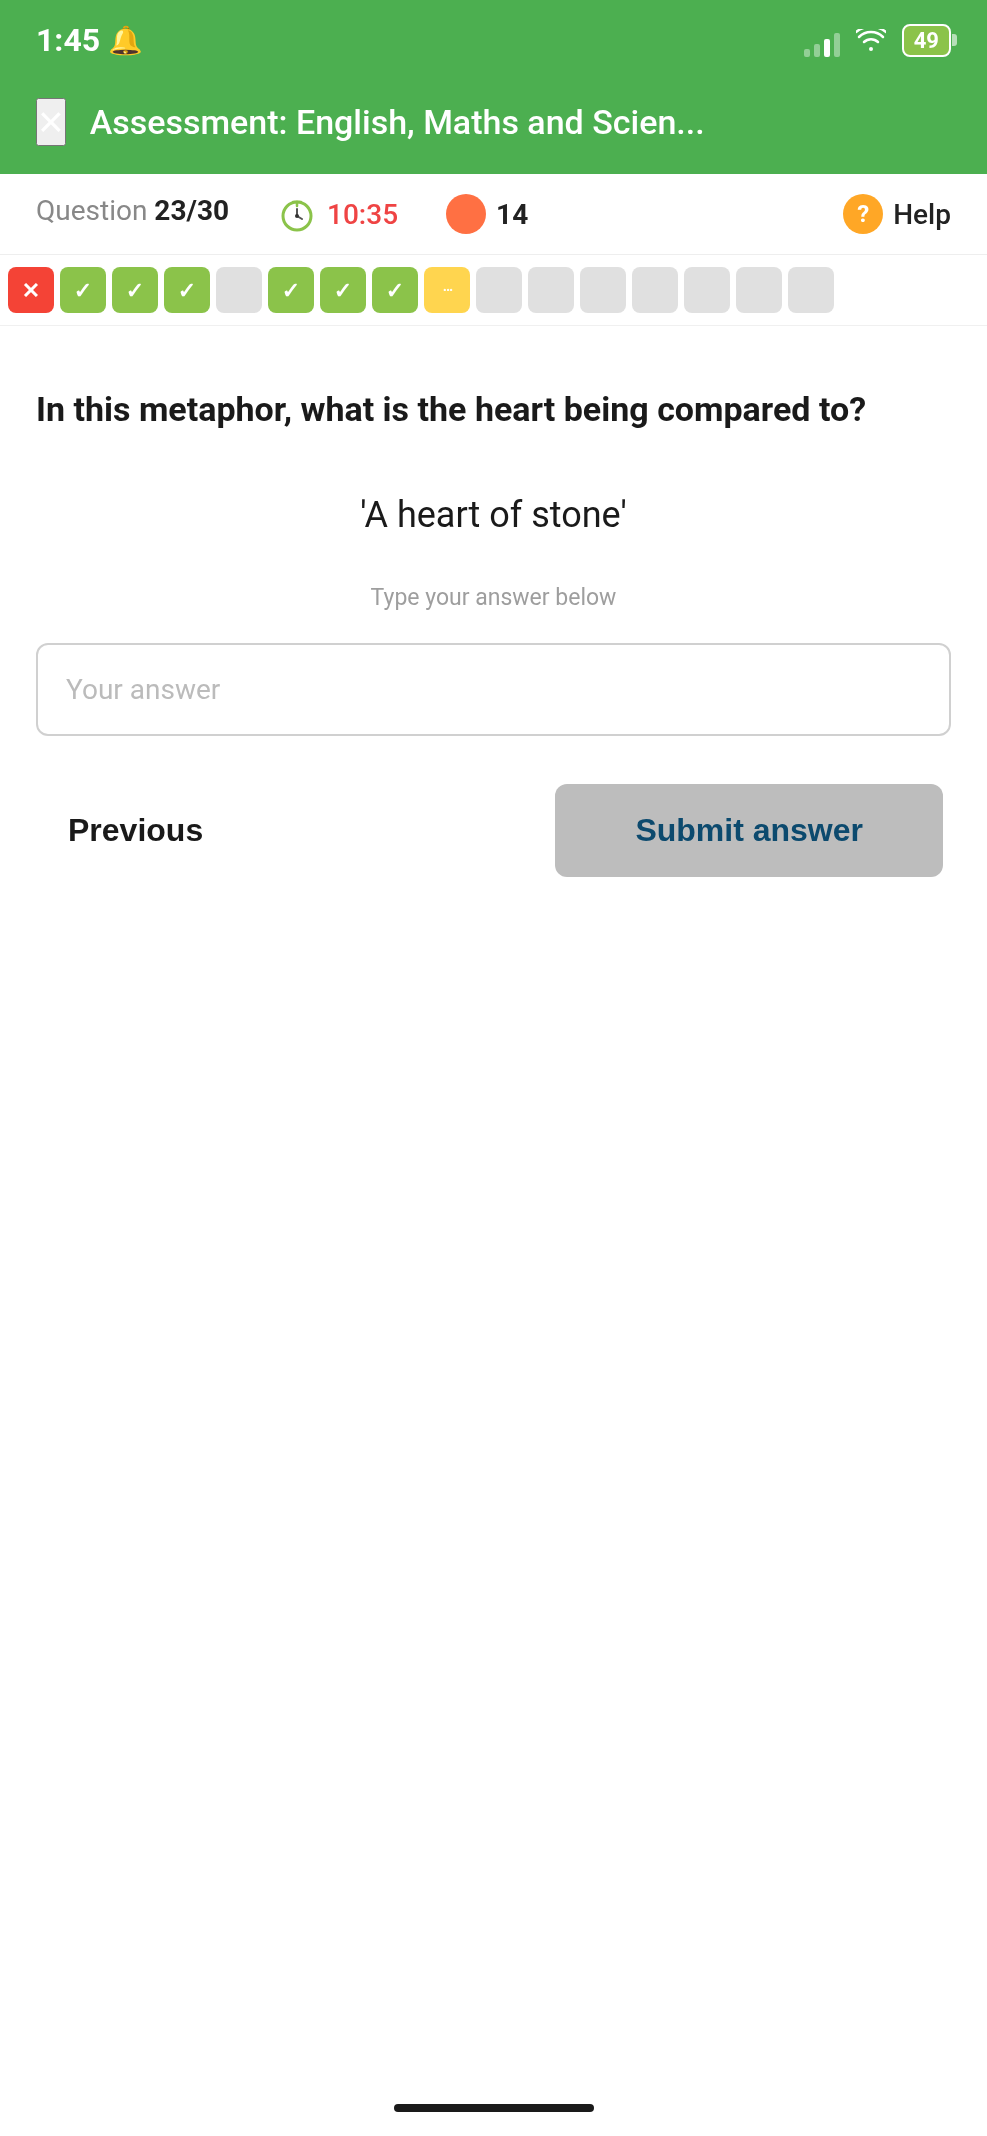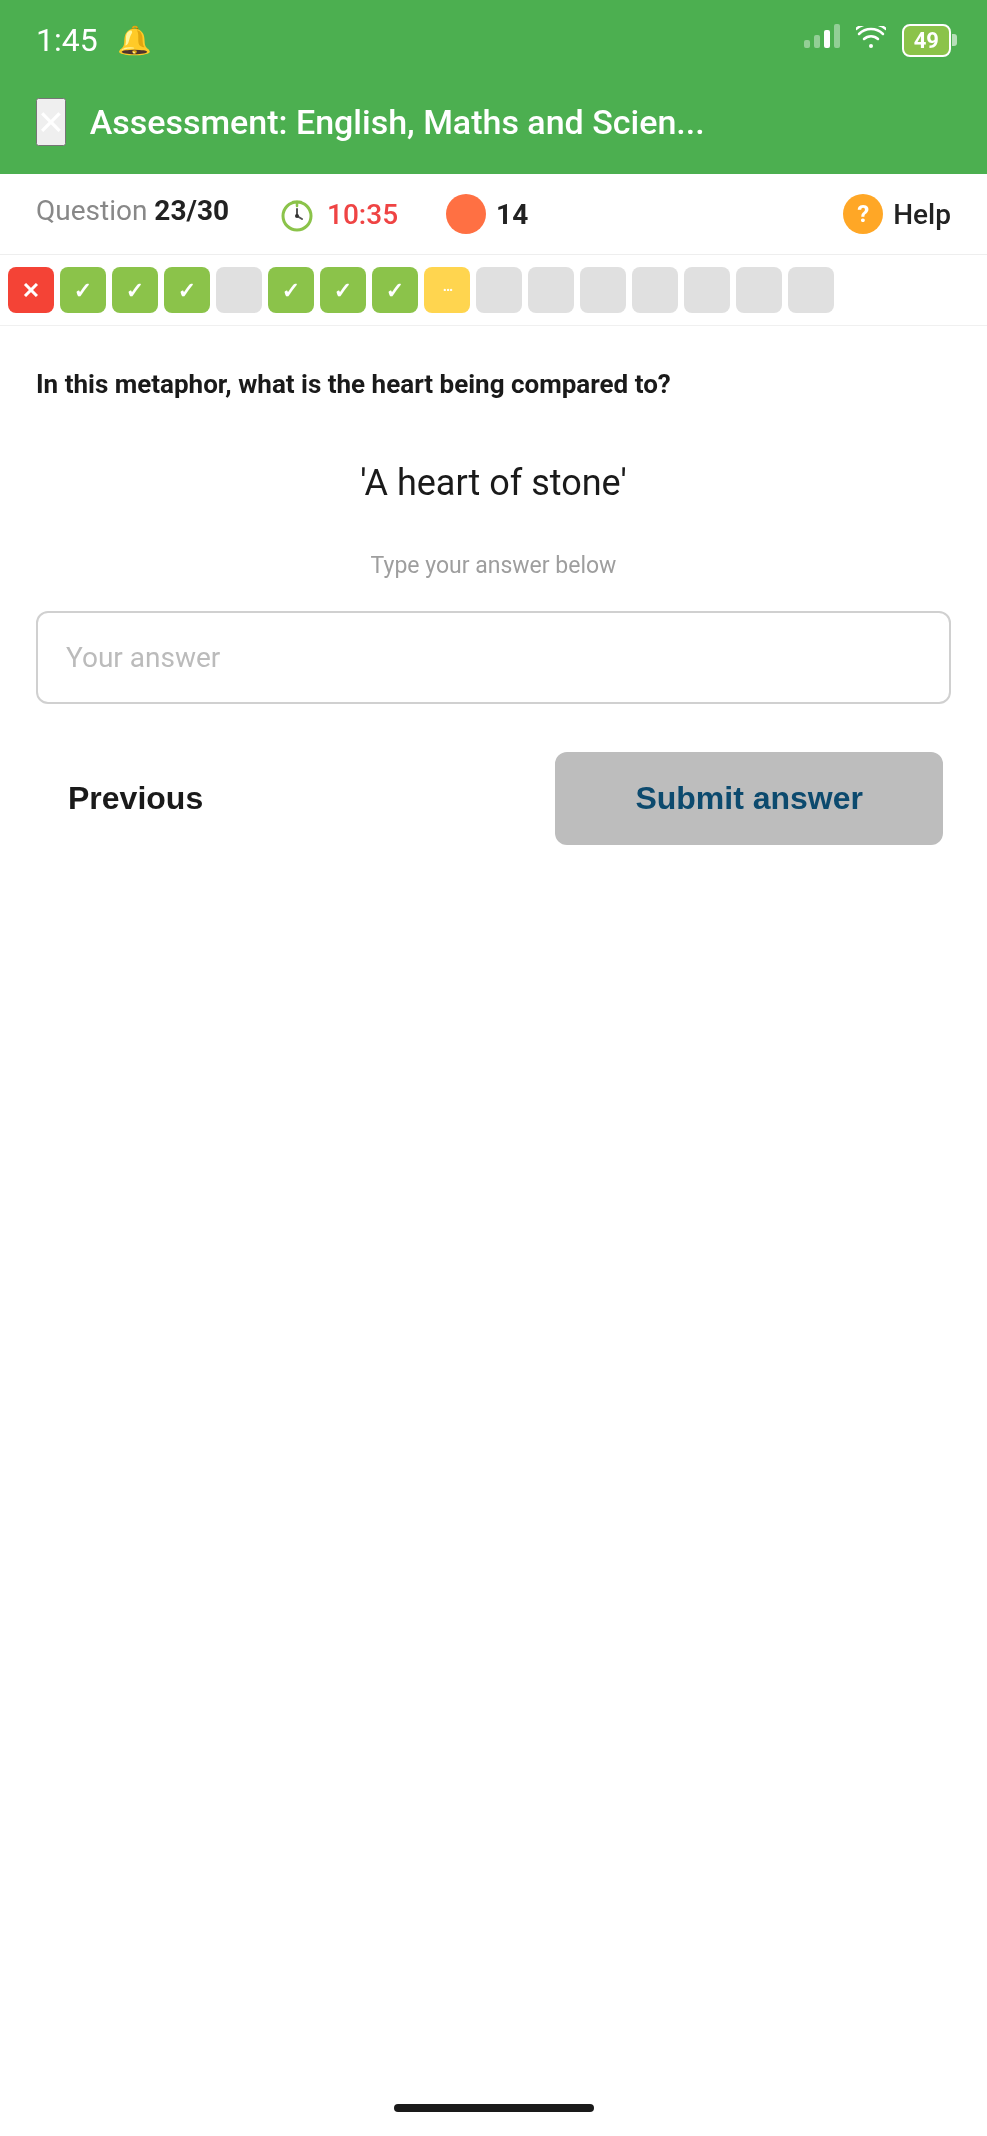--- a/index.html
+++ b/index.html
@@ -18,32 +18,32 @@
       background: #4caf50;
       height: 80px;
       display: flex;
       align-items: center;
       justify-content: space-between;
       padding: 0 36px;
     }
     .status-time {
       color: #fff;
       font-size: 32px;
-      font-weight: 400;
-      display: flex;
-      align-items: center;
-      gap: 20px;
+      font-weight: 700;
+      display: flex;
+      align-items: center;
+      gap: 8px;
     }
     .bell-icon {
       font-size: 28px;
       color: #fff;
     }
     .status-right {
       display: flex;
-      align-items: flex-start;
+      align-items: flex-end;
       gap: 16px;
     }
     .signal-bars {
       display: flex;
       align-items: flex-end;
       gap: 4px;
       height: 24px;
     }
     .signal-bars span {
       background: #fff;
@@ -206,25 +206,26 @@
       font-size: 20px;
       letter-spacing: -2px;
     }
 
     
     .main-content {
       background: #fff;
       padding: 40px 36px 0;
     }
     .question-text {
-      font-size: 26px;
+      font-size: 34px;
       color: #1a1a1a;
       font-weight: 700;
       line-height: 1.4;
       margin-bottom: 60px;
+      margin-top: 20px;
     }
     .quote-text {
       font-size: 36px;
       color: #1a1a1a;
       text-align: center;
       margin-bottom: 48px;
     }
     .prompt-text {
       font-size: 23px;
       color: #9e9e9e;

